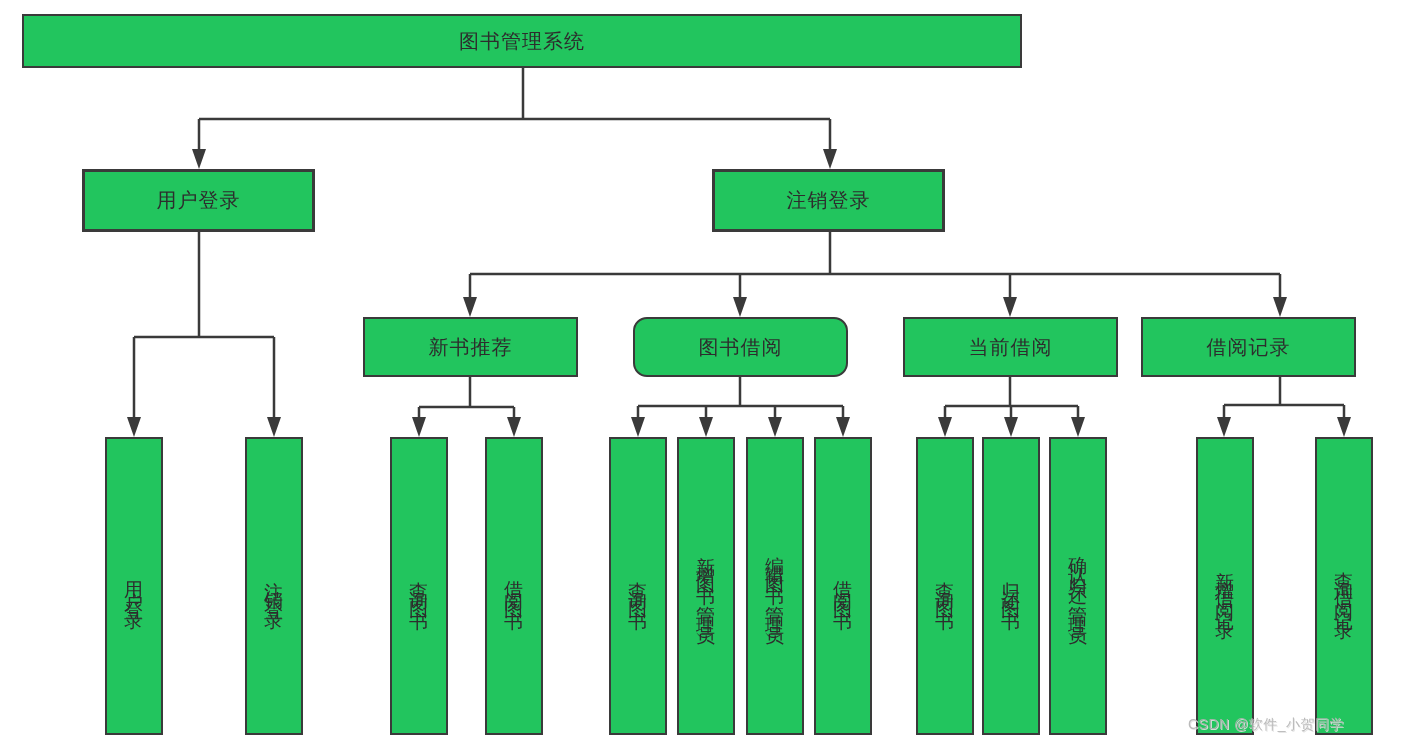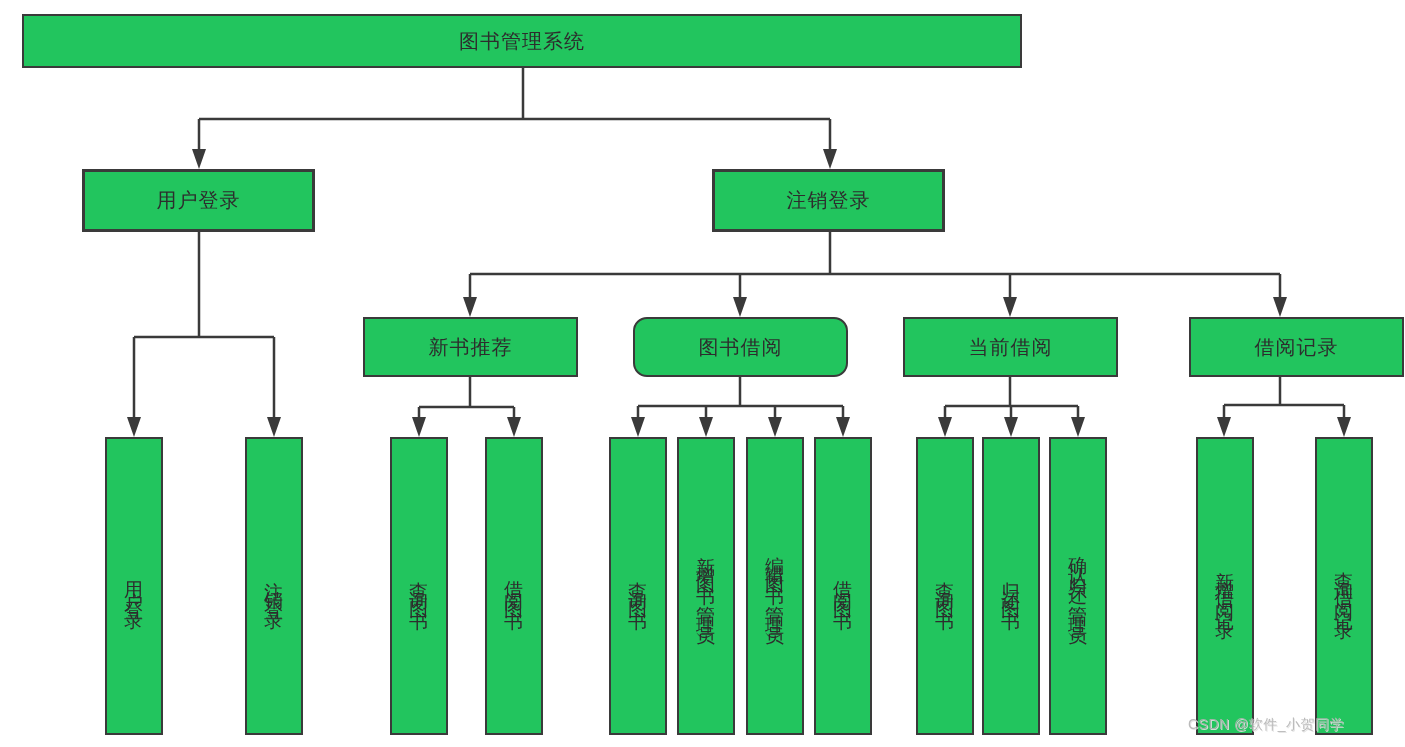--- a/index.html
+++ b/index.html
@@ -116,21 +116,21 @@
   </svg>
 
   <div class="node box-root box-h">图书管理系统</div>
 
   <div class="node box-l2 box-h" style="left:82px;">用户登录</div>
   <div class="node box-l2 box-h" style="left:712px;">注销登录</div>
 
   <div class="node box-l3 box-h" style="left:363px;">新书推荐</div>
   <div class="node box-l3 box-h" style="left:633px;border-radius:14px;">图书借阅</div>
   <div class="node box-l3 box-h" style="left:903px;">当前借阅</div>
-  <div class="node box-l3 box-h" style="left:1189px;font-family:Liberation Mono, monospace;">借阅记录</div>
+  <div class="node box-l3 box-h" style="left:1141px;font-family:Liberation Mono, monospace;">借阅记录</div>
 
   <div class="node box-leaf" style="left:105px;">用户登录</div>
   <div class="node box-leaf" style="left:245px;">注销登录</div>
 
   <div class="node box-leaf" style="left:390px;">查询图书</div>
   <div class="node box-leaf" style="left:485px;">借阅图书</div>
 
   <div class="node box-leaf" style="left:609px;">查询图书</div>
   <div class="node box-leaf" style="left:677px;">新增图书（管理员）</div>
   <div class="node box-leaf" style="left:746px;">编辑图书（管理员）</div>

